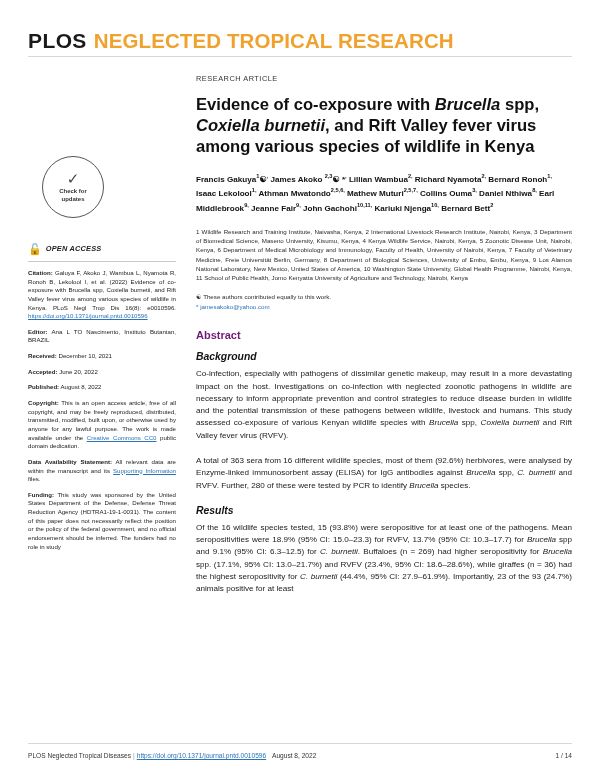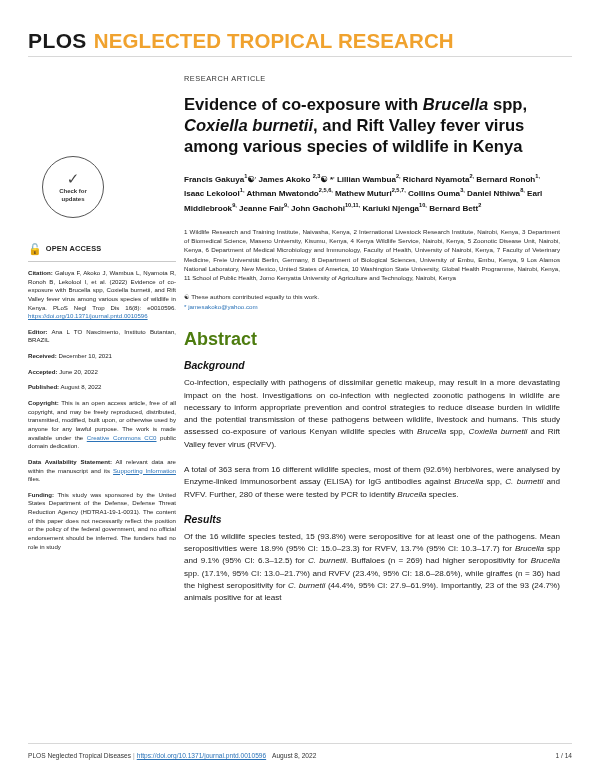--- a/index.html
+++ b/index.html
@@ -85,41 +85,42 @@
   }
   .oa-lock {
     font-size: 11px;
     line-height: 1;
     color: #111;
   }
   .oa-label {
     font-size: 7.4px;
     font-weight: bold;
     letter-spacing: 0.2px;
+    font-style: italic;
   }
   .oa-rule {
     margin-top: 6px;
     height: 1px;
     background: #c9c9c9;
     width: 100%;
   }
   .meta-block {
     margin-top: 7px;
   }
   .meta-p {
     margin: 0 0 7px 0;
     text-align: justify;
   }
   .meta-p b { font-weight: bold; }
   .lnk { color: #2b73b8; }
 
   
   .rightcol {
     position: absolute;
-    left: 184px;
+    left: 196px;
     top: 74px;
     width: 376px;
   }
   .article-type {
     font-size: 7.4px;
     letter-spacing: 0.5px;
     color: #333;
     margin-bottom: 11px;
   }
   .title {
@@ -154,24 +155,24 @@
     margin-bottom: 1px;
   }
   .corresp {
     font-size: 6.2px;
     line-height: 1.5;
     color: #2b73b8;
     margin-bottom: 18px;
   }
 
   h2.abstract-h {
-    font-size: 18px;
+    font-size: 11px;
     font-weight: bold;
     margin: 0 0 10px 0;
-    color: #4d7c0f;
+    color: #701a75;
   }
   h3.sec-h {
     font-size: 10.4px;
     font-weight: bold;
     margin: 0 0 6px 0;
     color: #111;
     font-style: italic;
   }
   p.body {
     font-size: 8.1px;

